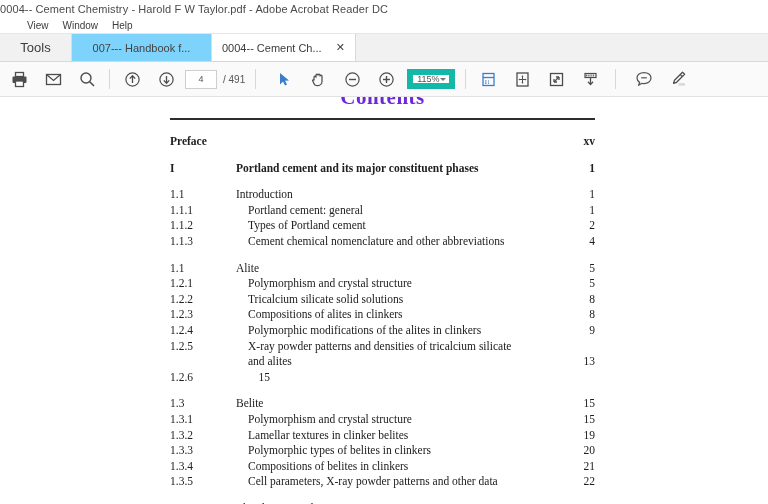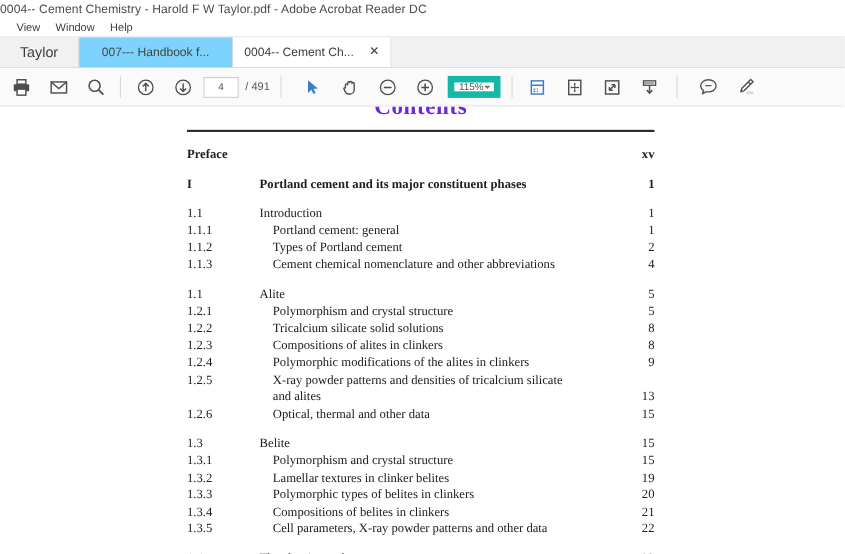--- a/index.html
+++ b/index.html
@@ -25,21 +25,21 @@
     white-space: nowrap;
     letter-spacing: 0.1px;
   }
 
   
   .menubar {
     height: 16px;
     background: #ffffff;
     display: flex;
     align-items: center;
-    padding-left: 8px;
+    padding-left: 20px;
     border-bottom: 1px solid #e6e6e6;
   }
   .menubar .menu-item {
     font-size: 10px;
     color: #3c3c3c;
     padding: 0 7px;
     line-height: 16px;
     cursor: default;
   }
 
@@ -218,21 +218,21 @@
   <span class="title">0004-- Cement Chemistry - Harold F W Taylor.pdf - Adobe Acrobat Reader DC</span>
 </div>
 
 <div class="menubar">
   <span class="menu-item">View</span>
   <span class="menu-item">Window</span>
   <span class="menu-item">Help</span>
 </div>
 
 <div class="tabstrip">
-  <div class="tools-btn">Taylor</div>
+  <div class="tools-btn">Tools</div>
   <div class="doc-tab inactive">
     <span>007--- Handbook f...</span>
   </div>
   <div class="doc-tab active">
     <span>0004-- Cement Ch...</span>
     <span class="tab-close">✕</span>
   </div>
   <div class="tabstrip-filler"></div>
 </div>
 
@@ -454,21 +454,20 @@
             <span class="toc-txt">X-ray powder patterns and densities of tricalcium silicate</span>
             <span class="toc-pg"></span>
           </div>
           <div class="toc-row cont">
             <span class="toc-num"></span>
             <span class="toc-txt">and alites</span>
             <span class="toc-pg">13</span>
           </div>
           <div class="toc-row l2">
             <span class="toc-num">1.2.6</span>
-            <span class="toc-txt">Optical, thermal and other data</span>
             <span class="toc-pg">15</span>
           </div>
           <div class="toc-row l1 gap">
             <span class="toc-num">1.3</span>
             <span class="toc-txt">Belite</span>
             <span class="toc-pg">15</span>
           </div>
           <div class="toc-row l2">
             <span class="toc-num">1.3.1</span>
             <span class="toc-txt">Polymorphism and crystal structure</span>

